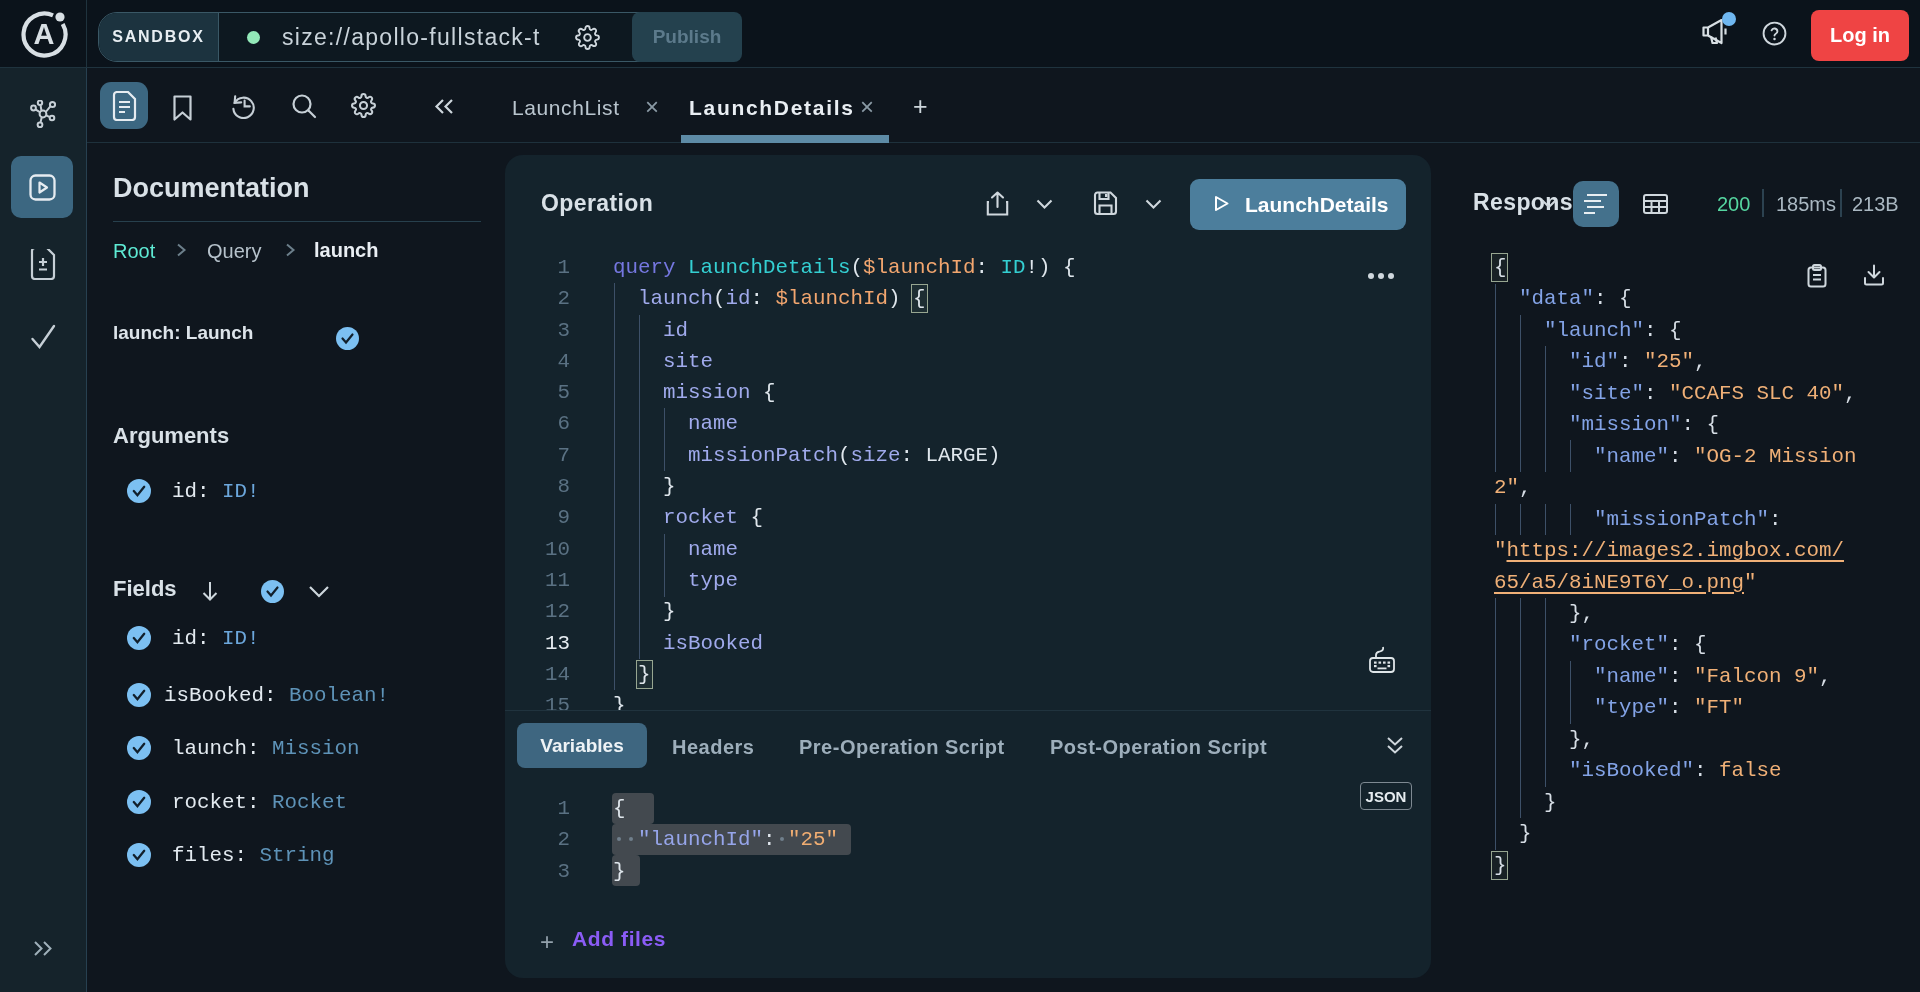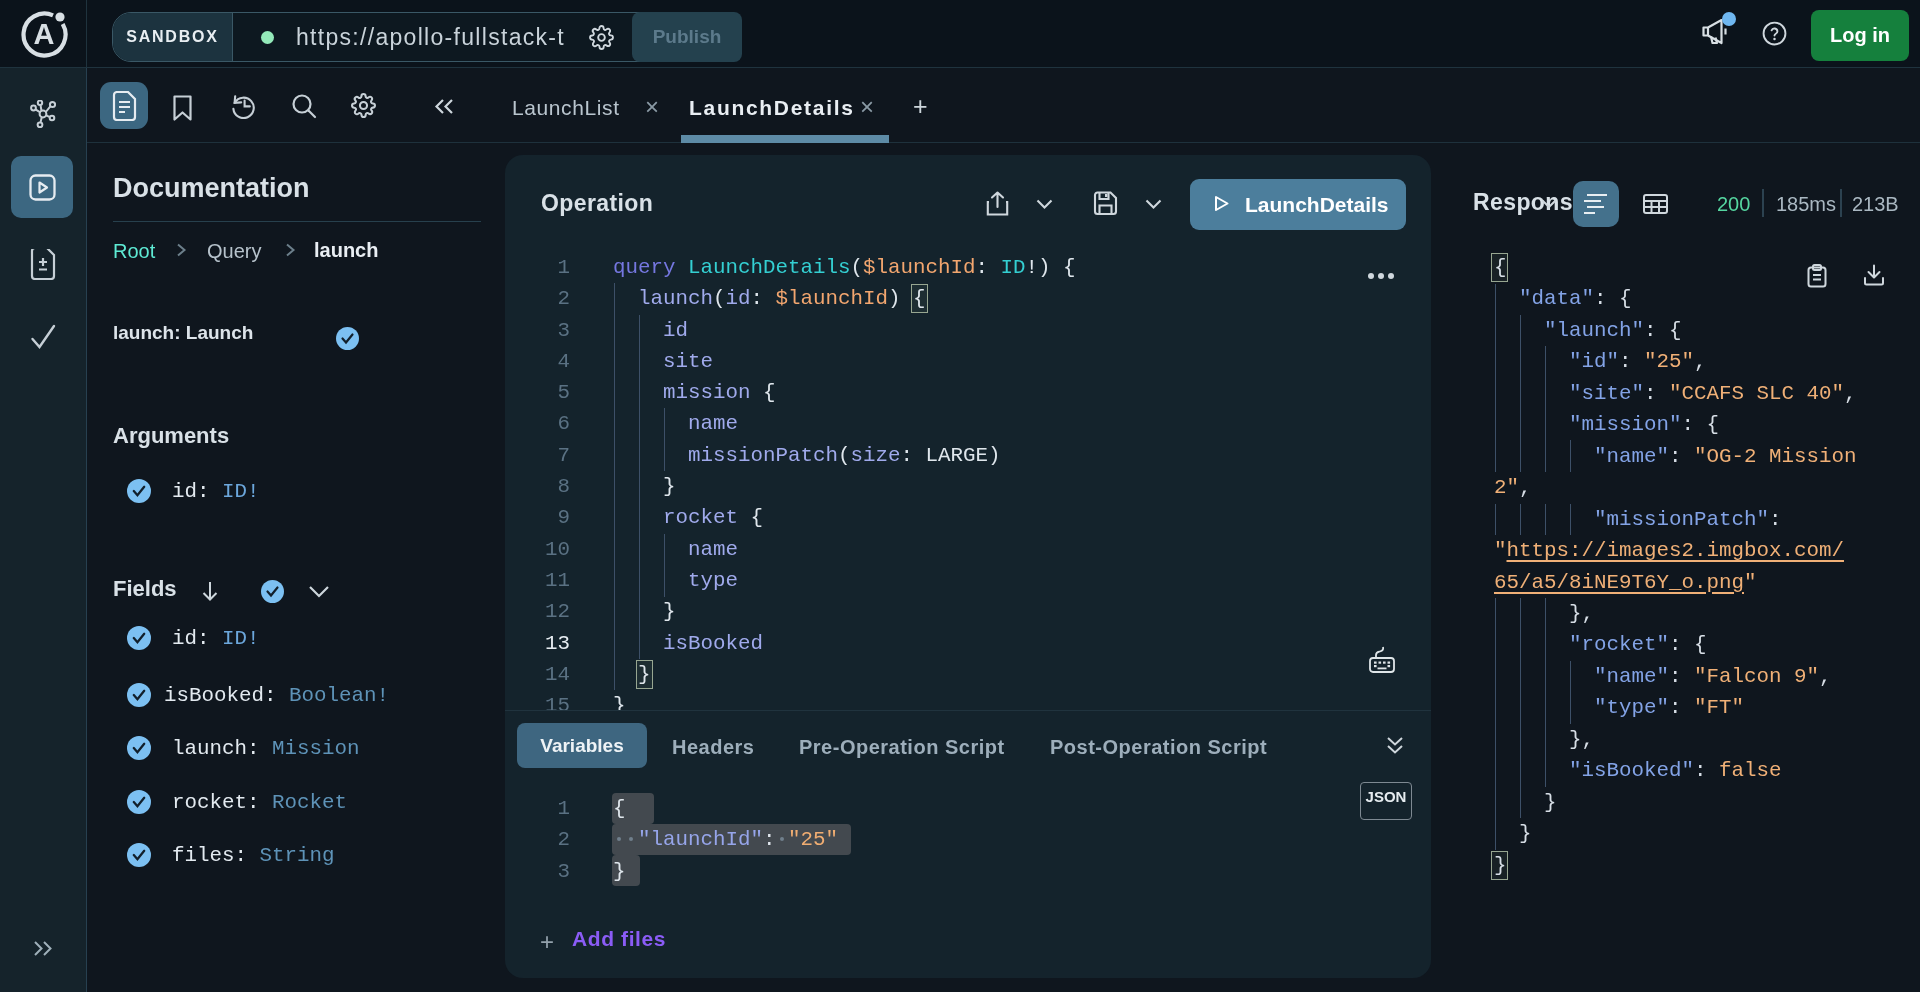--- a/index.html
+++ b/index.html
@@ -3,45 +3,45 @@
 <meta charset="utf-8">
 <style>
 *{margin:0;padding:0;box-sizing:border-box}
 html,body{width:1920px;height:992px;overflow:hidden}
 body{background:#0f161e;font-family:"Liberation Sans",sans-serif;position:relative}
 .ab{position:absolute}
 .mono{font-family:"Liberation Mono",monospace;font-size:20.83px;line-height:31.3px;white-space:pre}
 svg{display:block}
 
 #topbar{left:0;top:0;width:1920px;height:68px;background:#0b131b;border-bottom:1px solid #1f333e}
-#urlgroup{left:112px;top:12px;width:596px;height:50px;border:1px solid #3a5866;border-radius:19px;display:flex;overflow:hidden}
+#urlgroup{left:98px;top:12px;width:596px;height:50px;border:1px solid #3a5866;border-radius:19px;display:flex;overflow:hidden}
 #sandboxseg{width:120px;height:100%;background:#1c333f;border-right:1px solid #3a5866;display:flex;align-items:center;justify-content:center}
 #sandboxseg span{color:#e8eef2;font-weight:bold;font-size:16px;letter-spacing:1.8px}
 #urlseg{flex:1;background:#0d1820;display:flex;align-items:center}
 #urlseg .dot{width:13px;height:13px;border-radius:50%;background:#93e9b9;margin-left:28px}
 #urlseg .url{color:#c9d3da;font-size:23px;margin-left:22px;letter-spacing:1.3px}
 #publish{left:632px;top:12px;width:110px;height:50px;background:#24414e;border-radius:8px;color:#5c7a8b;font-weight:bold;font-size:19px;text-align:center;line-height:50px}
-#login{left:1811px;top:10px;width:98px;height:51px;background:#15803d;border-radius:8px;color:#fff;font-weight:bold;font-size:20px;text-align:center;line-height:51px}
+#login{left:1811px;top:10px;width:98px;height:51px;background:#ef4444;border-radius:8px;color:#fff;font-weight:bold;font-size:20px;text-align:center;line-height:51px}
 
 #rail{left:0;top:68px;width:87px;height:924px;background:#15232b;border-right:1px solid #274050}
 #railsel{left:11px;top:156px;width:62px;height:62px;background:#3c6781;border-radius:10px}
 
 #toolbar{left:87px;top:68px;width:1833px;height:75px;background:#0f161e;border-bottom:1px solid #1e313c}
 #docbtn{left:13px;top:14px;width:48px;height:47px;background:#3c6781;border-radius:11px}
 .tabtxt{font-size:21px;color:#b9c5ce;top:23px;letter-spacing:0.6px}
 
 .dochead{color:#d9e1e7;font-weight:bold}
 
 #opcard{left:505px;top:155px;width:926px;height:823px;background:#14232c;border-radius:18px}
 .lnum{color:#5a7183;text-align:right;width:30px}
 .guide{width:1px;background:#3d5068}
 .bbox{border:1.5px solid #97a691;background:rgba(150,180,140,0.07)}
 #vartab{left:12px;top:568px;width:130px;height:45px;background:#3e6680;border-radius:8px;color:#eef3f6;font-weight:bold;font-size:19px;text-align:center;line-height:45px}
 .vtab{font-size:20px;color:#9daebb;font-weight:bold;top:580px;letter-spacing:0.5px}
-#jsonbadge{left:855px;top:627px;width:52px;height:38px;border:1.5px solid #7e8992;border-radius:4px;color:#e6ecf0;font-weight:bold;font-size:15px;text-align:center;line-height:28px}
+#jsonbadge{left:855px;top:627px;width:52px;height:28px;border:1.5px solid #7e8992;border-radius:4px;color:#e6ecf0;font-weight:bold;font-size:15px;text-align:center;line-height:28px}
 .selrect{background:#43494f;border-radius:4px}
 
 #respsel{left:1573px;top:181px;width:46px;height:46px;background:#44718c;border-radius:10px}
 .sep{width:1.5px;height:28px;background:#2c4250;top:189px}
 .k{color:#83a3e6}
 .v{color:#f0b077}
 u{text-decoration-thickness:1.5px;text-underline-offset:4px}
 .icon{stroke:#cfd7dd;fill:none;stroke-width:1.8;stroke-linecap:round;stroke-linejoin:round}
 </style>
 </head>
@@ -54,21 +54,21 @@
   <path d="M 42.7 14.0 A 21 21 0 1 1 33.0 5.3" fill="none" stroke="#d8dfe4" stroke-width="4.2"></path>
   <circle cx="40" cy="7" r="4.6" fill="#d8dfe4"></circle>
   <text x="24" y="34" font-size="29" font-weight="bold" fill="#d8dfe4" text-anchor="middle" font-family="Liberation Sans,sans-serif">A</text>
 </svg>
 <div class="ab" id="urlgroup">
   <div id="sandboxseg">
       <span>SANDBOX</span>
     </div>
   <div id="urlseg">
     <div class="dot"></div>
-    <div class="url">https://apollo-fullstack-t</div>
+    <div class="url">size://apollo-fullstack-t</div>
     <svg style="position:absolute;left:476px;top:12px" width="25" height="25" viewBox="0 0 24 24" class="icon">
       <circle cx="12" cy="12" r="3.2"></circle>
       <path d="M19.4 15a1.65 1.65 0 0 0 .33 1.82l.06.06a2 2 0 1 1-2.83 2.83l-.06-.06a1.65 1.65 0 0 0-1.82-.33 1.65 1.65 0 0 0-1 1.51V21a2 2 0 1 1-4 0v-.09A1.65 1.65 0 0 0 9 19.4a1.65 1.65 0 0 0-1.82.33l-.06.06a2 2 0 1 1-2.83-2.83l.06-.06a1.65 1.65 0 0 0 .33-1.82 1.65 1.65 0 0 0-1.51-1H3a2 2 0 1 1 0-4h.09A1.65 1.65 0 0 0 4.6 9a1.65 1.65 0 0 0-.33-1.82l-.06-.06a2 2 0 1 1 2.83-2.83l.06.06a1.65 1.65 0 0 0 1.82.33H9a1.65 1.65 0 0 0 1-1.51V3a2 2 0 1 1 4 0v.09a1.65 1.65 0 0 0 1 1.51 1.65 1.65 0 0 0 1.82-.33l.06-.06a2 2 0 1 1 2.83 2.83l-.06.06a1.65 1.65 0 0 0-.33 1.82V9a1.65 1.65 0 0 0 1.51 1H21a2 2 0 1 1 0 4h-.09a1.65 1.65 0 0 0-1.51 1z"></path>
     </svg>
   </div>
 </div>
 <div class="ab" id="publish">Publish</div>
 
 <svg class="ab" style="left:1700px;top:12px" width="38" height="36" viewBox="0 0 38 36">
   <g fill="none" stroke="#d8dfe4" stroke-width="2.2" stroke-linejoin="round">

